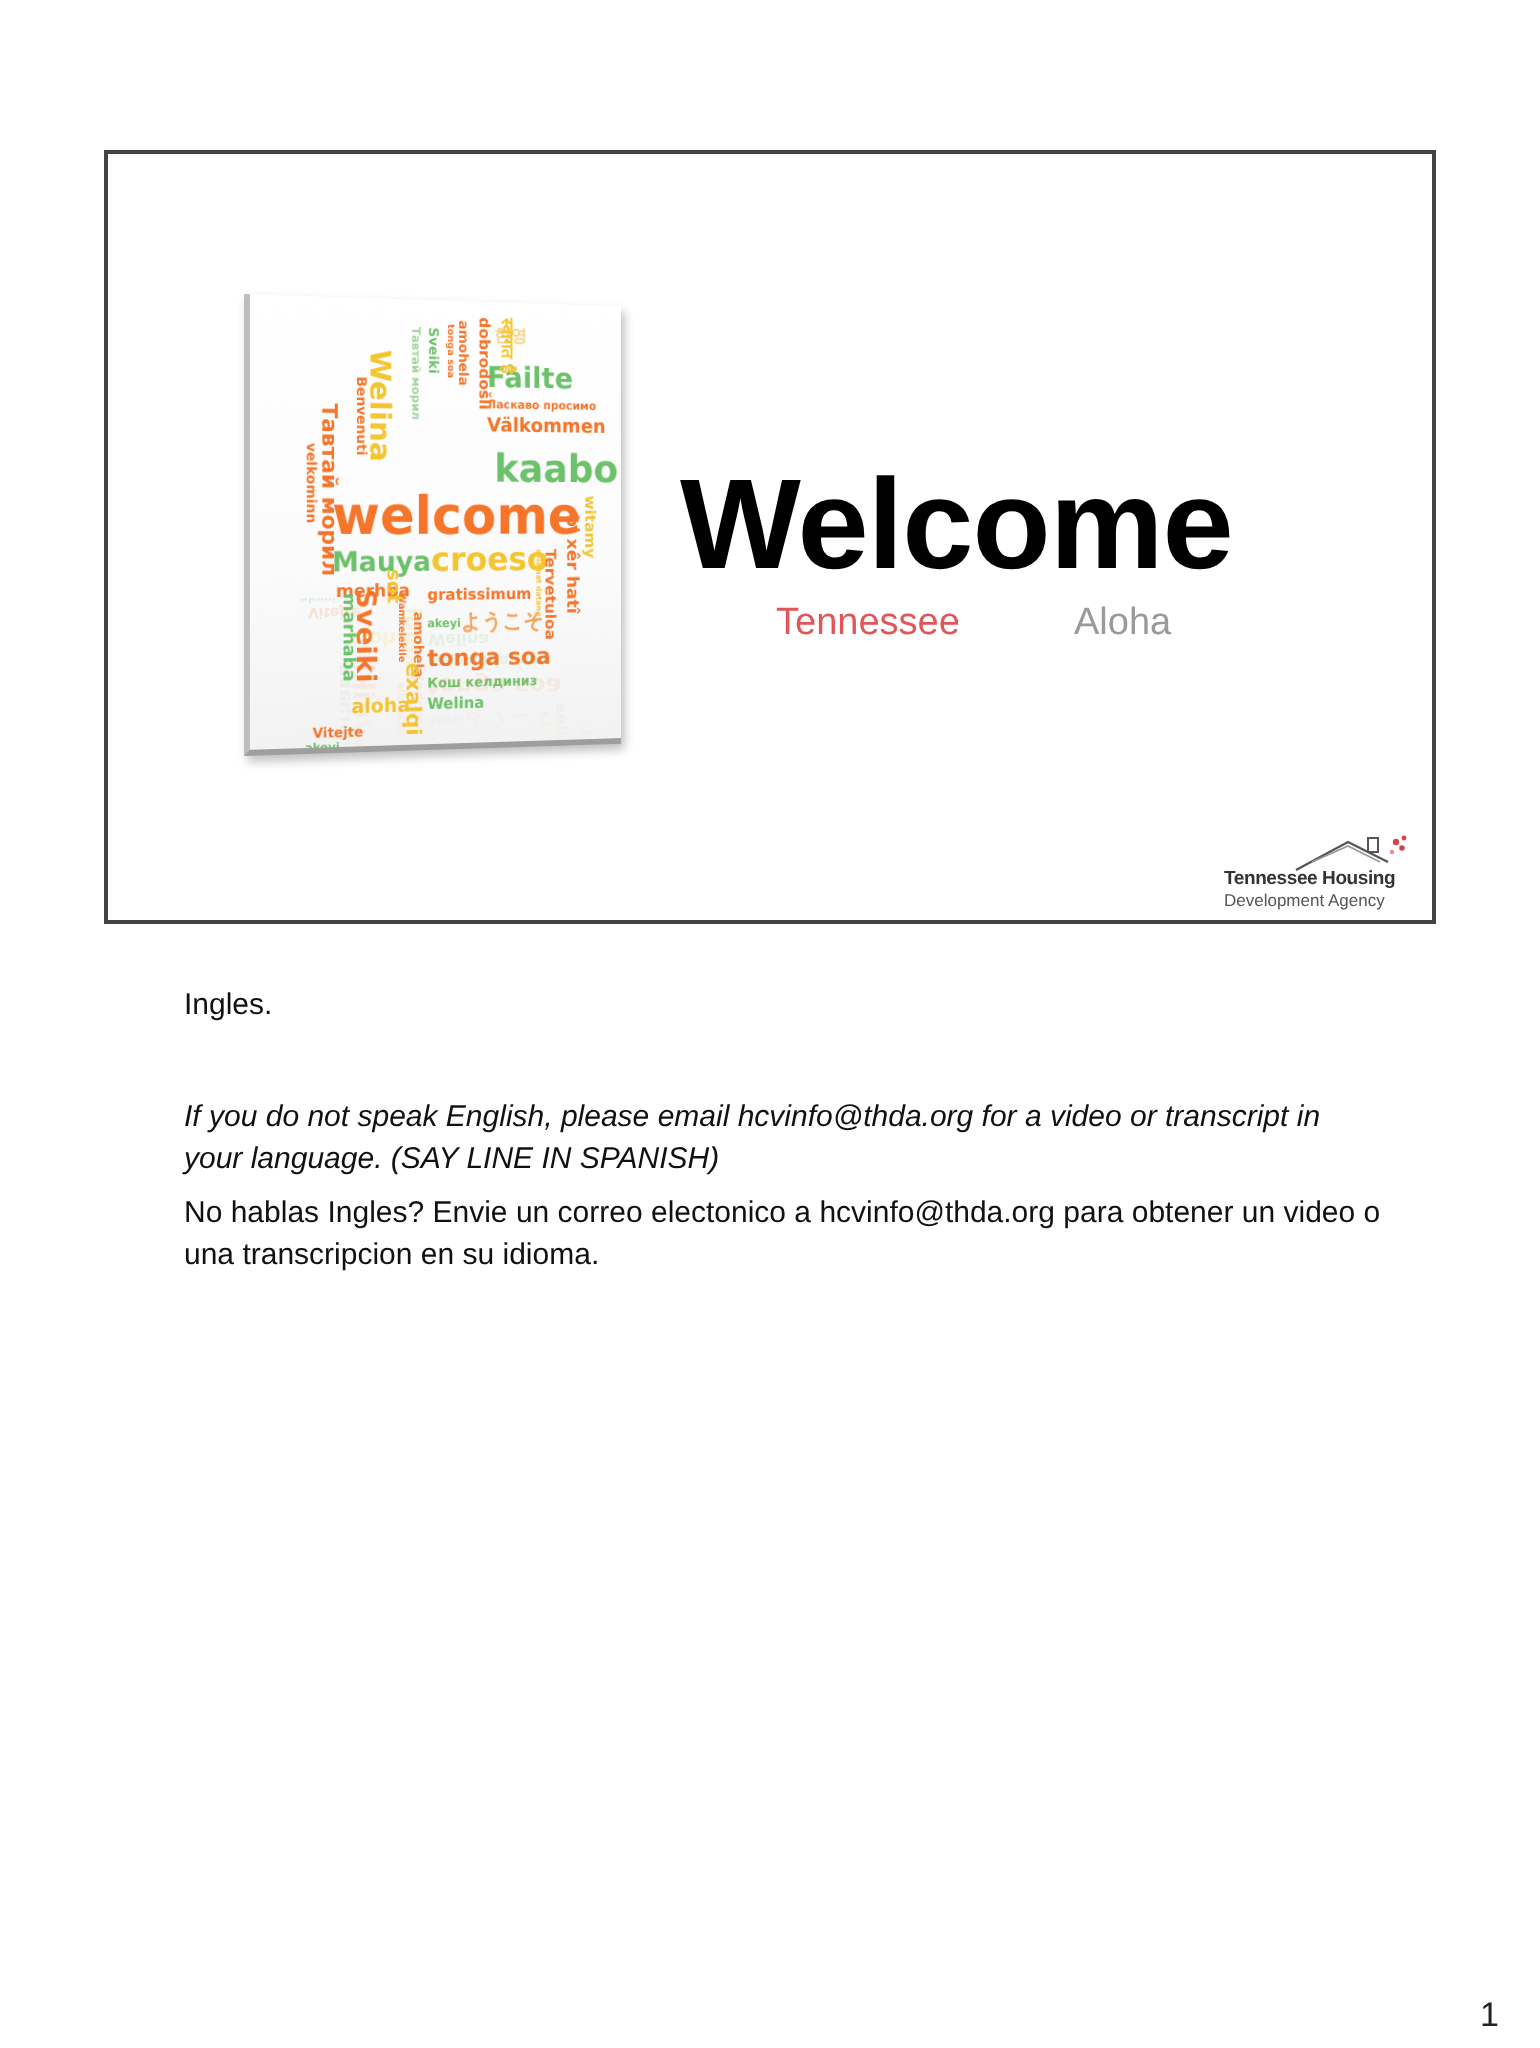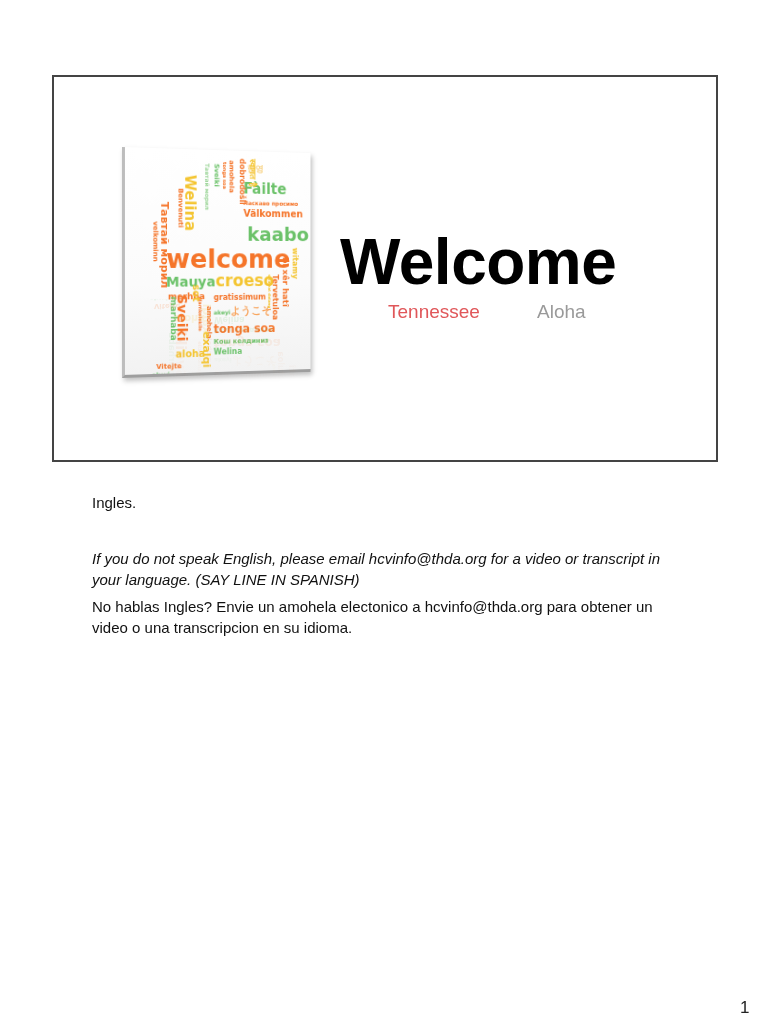--- a/index.html
+++ b/index.html
@@ -122,21 +122,34 @@
           <span class="w v" style="left: 78px; top: 138px; font-size: 10px; color: rgb(244, 197, 49);">sot</span>
           <span class="w v" style="left: 90px; top: 186px; font-size: 11px; color: rgb(244, 197, 49);">exalqi</span>
         </div>
     </div>
   </div>
 
   <div class="title">Welcome</div>
   <div class="sub-es">Tennessee</div>
   <div class="sub-haw">Aloha</div>
 
+  <div class="logo">
+    <svg width="70" height="20" viewBox="0 0 70 20">
+      <polyline points="2,18 28,4 48,14" fill="none" stroke="#555" stroke-width="1.2"></polyline>
+      <polyline points="10,14 28,6 44,14" fill="none" stroke="#999" stroke-width="0.8"></polyline>
+      <rect x="38" y="2" width="5" height="7" fill="none" stroke="#555" stroke-width="1"></rect>
+      <circle cx="52" cy="4" r="1.6" fill="#d8424a"></circle>
+      <circle cx="56" cy="2" r="1.2" fill="#d8424a"></circle>
+      <circle cx="55" cy="7" r="1.4" fill="#d8424a"></circle>
+      <circle cx="50" cy="9" r="1.1" fill="#e88a8f"></circle>
+    </svg>
+    <div class="logo-name">Tennessee Housing</div>
+    <div class="logo-sub">Development Agency</div>
+  </div>
 </div>
 
 <div class="notes">
   <p class="n-welcome">Ingles.</p>
   <p class="n-en">If you do not speak English, please email hcvinfo@thda.org for a video or transcript in your language.  (SAY LINE IN SPANISH)</p>
-  <p class="n-es">No hablas Ingles? Envie un amohela electonico a hcvinfo@thda.org para obtener un video o una transcripcion en su idioma.</p>
+  <p class="n-es">No hablas Ingles? Envie un correo electonico a hcvinfo@thda.org para obtener un video o una transcripcion en su idioma.</p>
 </div>
 
 <div class="page-num">1</div>
 
 </body></html>

